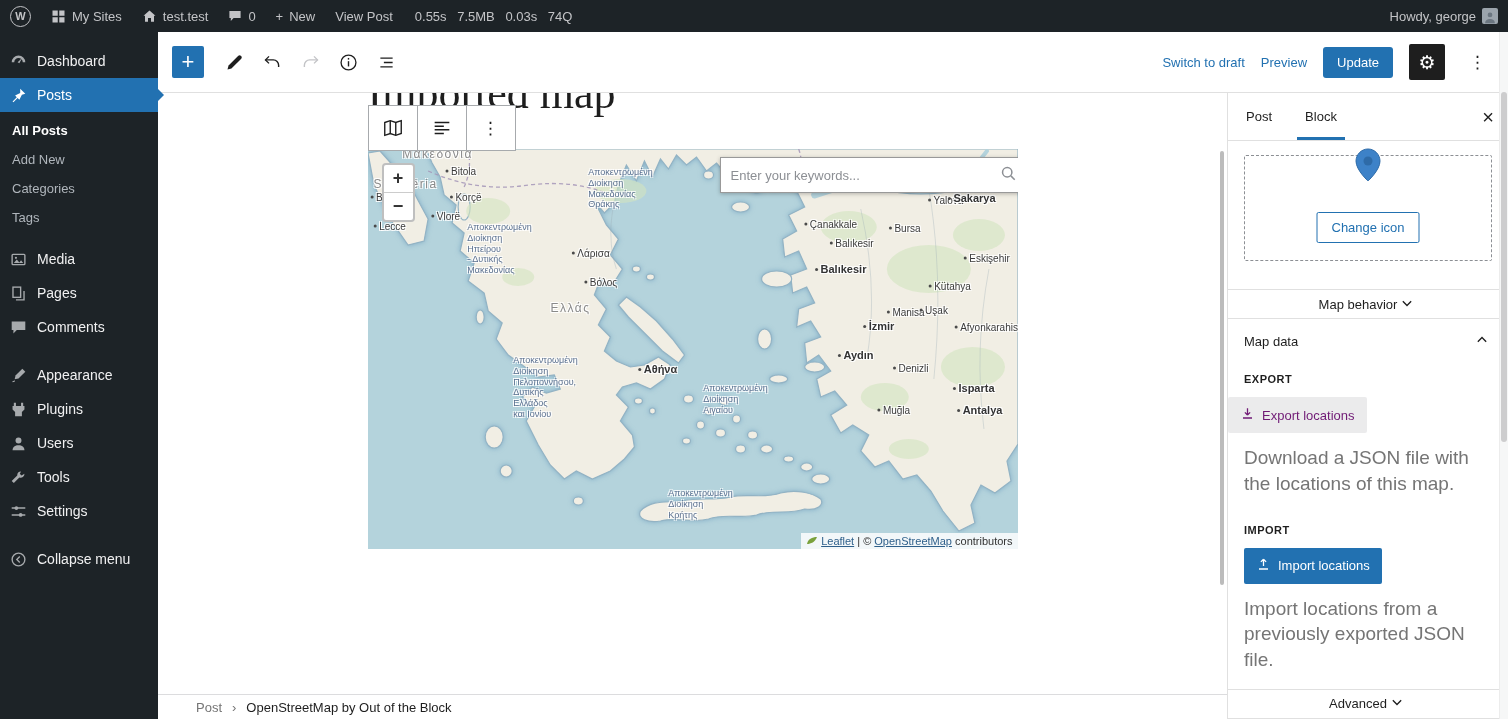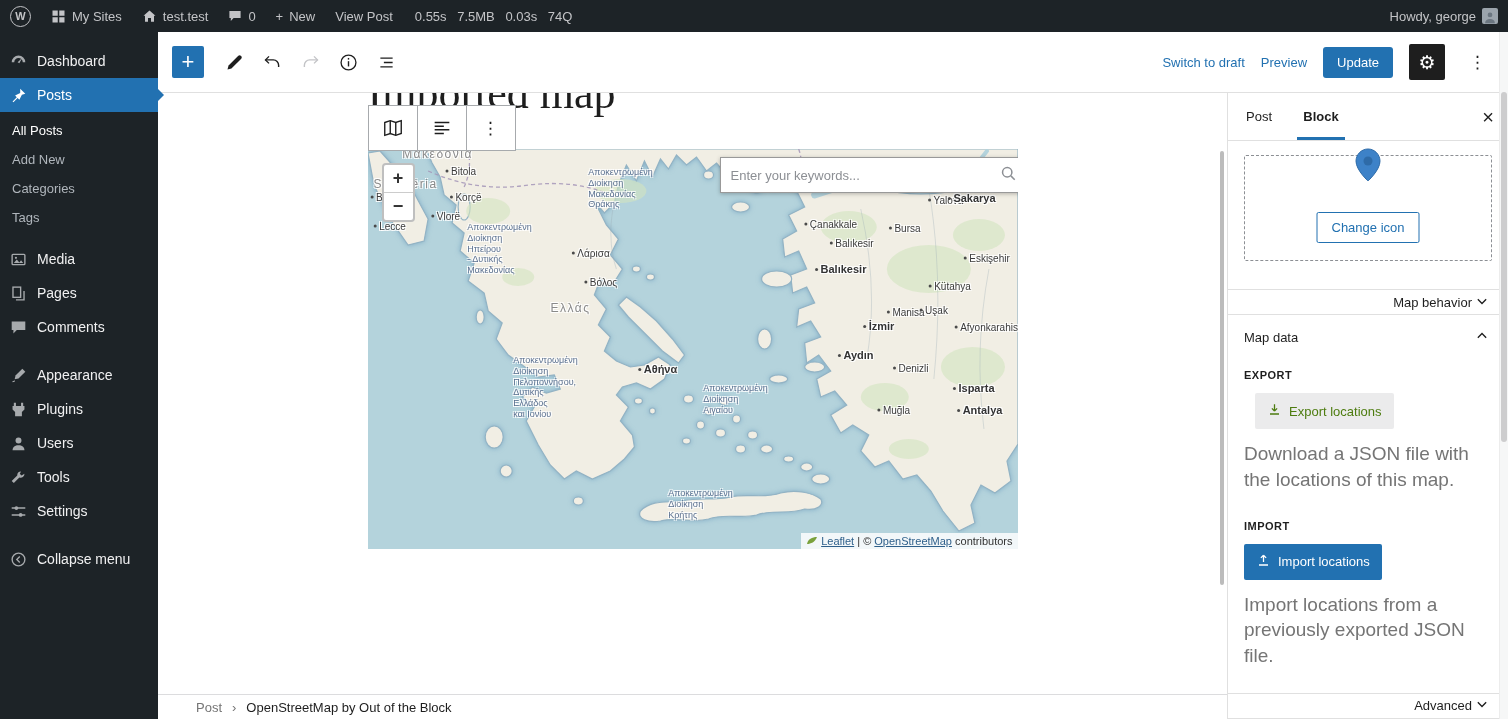--- a/index.html
+++ b/index.html
@@ -22,21 +22,21 @@
   .menu-item{display:flex;align-items:center;height:34px;padding:0 8px;font-size:14px;position:relative;cursor:pointer}
   .menu-item.gap{margin-top:14px}
   .mi-icon{width:20px;height:20px;margin-right:9px;color:#a7aaad;display:flex;align-items:center;justify-content:center}
   .mi-icon svg{width:17px;height:17px}
   .menu-item.active{background:#2271b1;color:#fff}
   .menu-item.active .mi-icon{color:#fff}
   .menu-item.active::after{content:"";position:absolute;right:-13px;top:50%;transform:translateY(-50%);
       border:7px solid transparent;border-left-color:#2271b1}
   .submenu{padding:4px 0 10px}
   .submenu-item{padding:7px 12px;font-size:13px;color:#b0b6bc;cursor:pointer}
-  .submenu-item.current{color:#fff;font-weight:400}
+  .submenu-item.current{color:#fff;font-weight:700}
 
   
   #editor{position:absolute;top:32px;left:158px;right:0;bottom:0;background:#fff;display:flex;flex-direction:column}
   #ed-header{height:60px;border-bottom:1px solid #e0e0e0;display:flex;align-items:center;padding:0 14px;flex:0 0 auto;background:#fff;z-index:30}
   .hd-left{display:flex;align-items:center;gap:2px}
   .inserter{width:32px;height:32px;background:#2271b1;color:#fff;border-radius:2px;display:flex;align-items:center;justify-content:center;
             font-size:22px;line-height:1;margin-right:10px;cursor:pointer;border:none}
   .icon-btn{width:36px;height:36px;display:flex;align-items:center;justify-content:center;border-radius:2px;cursor:pointer;color:#1e1e1e;background:none;border:none}
   .icon-btn.disabled{color:#c3c4c7;cursor:default}
   .hd-right{margin-left:auto;display:flex;align-items:center;gap:16px}
@@ -86,34 +86,34 @@
   #ed-footer{height:24px;border-top:1px solid #dcdcde;display:flex;align-items:center;padding:0 16px 0 38px;font-size:13px;gap:10px;
              flex:0 0 auto;background:#fff}
   .bc-root{color:#757575;cursor:pointer}
   .bc-sep{color:#757575}
   .bc-current{color:#1e1e1e}
 
   
   #sidebar-right{width:280px;border-left:1px solid #e0e0e0;flex:0 0 auto;background:#fff;display:flex;flex-direction:column}
   .tabs{height:47px;border-bottom:1px solid #e0e0e0;display:flex;align-items:stretch;flex:0 0 auto}
   .tab{width:62px;display:flex;align-items:center;justify-content:center;font-size:13px;cursor:pointer;position:relative;color:#1e1e1e}
-  .tab.active{font-weight:700}
+  .tab.active{font-weight:400}
   .tab.active::after{content:"";position:absolute;left:7px;right:7px;bottom:0;height:3px;background:#2271b1}
   .close-x{margin-left:auto;align-self:center;margin-right:14px;font-size:20px;color:#1e1e1e;cursor:pointer;line-height:1}
   .icon-panel{padding:14px 16px 28px;border-bottom:1px solid #e0e0e0}
   .icon-box{border:1px dashed #8c8f94;border-radius:2px;height:104px;position:relative}
   .pin-wrap{position:absolute;left:50%;top:-8px;transform:translateX(-50%)}
   .change-btn{position:absolute;left:50%;top:56px;transform:translateX(-50%);background:#fff;color:#2271b1;border:1px solid #2271b1;
               border-radius:2px;padding:7px 14px;font-size:13px;cursor:pointer;white-space:nowrap}
-  .panel-row{height:44px;display:flex;align-items:center;justify-content:flex-end;padding:0 16px;font-weight:500;font-size:13px;
+  .panel-row{height:44px;display:flex;align-items:center;justify-content:center;padding:0 16px;font-weight:500;font-size:13px;
              cursor:pointer;border-bottom:1px solid #e0e0e0}
-  .panel-expanded{border-bottom:1px solid #e0e0e0;padding-bottom:24px}
+  .panel-expanded{border-bottom:1px solid #e0e0e0;padding-bottom:16px}
   .panel-head{height:44px;display:flex;align-items:center;justify-content:space-between;padding:0 16px;font-weight:500;font-size:13px;cursor:pointer}
   .sec-label{font-size:11px;font-weight:600;letter-spacing:.5px;margin:10px 16px 0;color:#1e1e1e}
-  .btn-export{margin:12px 27px 0;display:inline-flex;align-items:center;gap:7px;background:#ebebec;color:#4d7c0f;border:none;border-radius:2px;
+  .btn-export{margin:12px 0 0;display:inline-flex;align-items:center;gap:7px;background:#ebebec;color:#701a75;border:none;border-radius:2px;
               padding:9px 12px;font-size:13px;cursor:default;width:fit-content}
   .btn-import{margin:12px 16px 0;display:inline-flex;align-items:center;gap:7px;background:#2271b1;color:#fff;border:none;border-radius:2px;
               padding:9px 12px;font-size:13px;cursor:pointer;width:fit-content}
   .help{margin:12px 16px 0;color:#757575;font-size:19px;line-height:1.35;max-width:248px}
 
   
   #page-scrollbar{position:absolute;top:32px;right:0;bottom:0;width:8px;background:#f6f7f7;border-left:1px solid #ececec;z-index:70}
   #page-scroll-thumb{position:absolute;top:60px;right:1px;width:6px;height:350px;background:#cdcdce;border-radius:3px}
 </style>
 </head>

